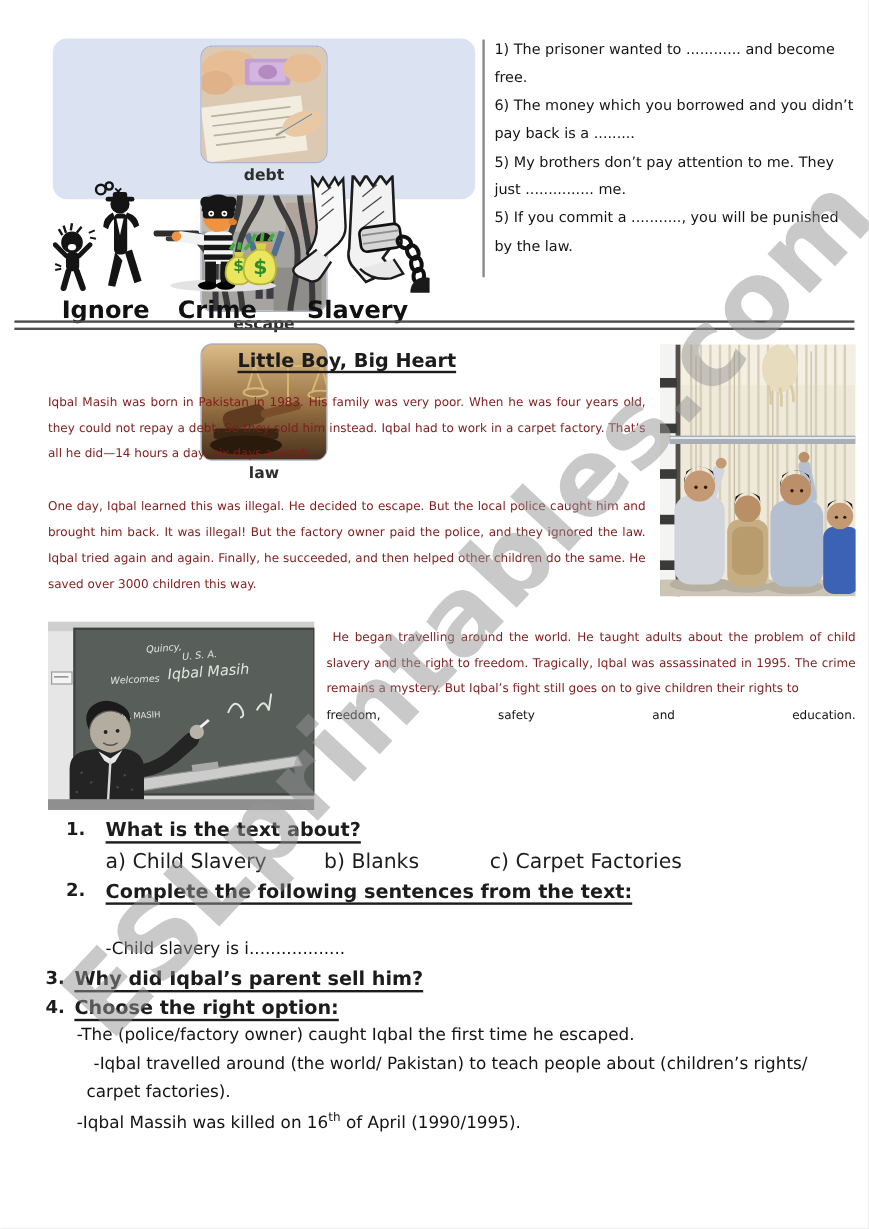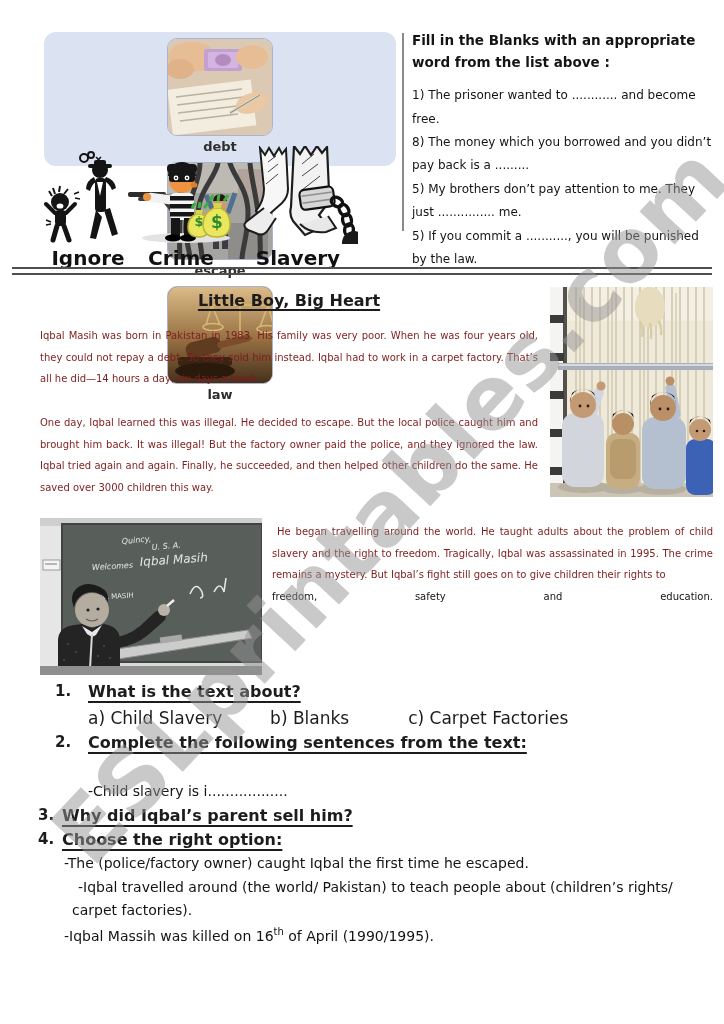--- a/index.html
+++ b/index.html
@@ -248,23 +248,22 @@
         <ellipse cx="111" cy="84" rx="6" ry="4.4" transform="rotate(95 111 84)"></ellipse>
       </g>
       <circle cx="116" cy="97" r="12" fill="#1a1a1a"></circle>
     </svg>
     <div class="cartoon-label">Slavery</div>
   </div>
 
   <div class="abs vdivider"></div>
 
   <div class="abs fb">
-    <div class="fb-heading">Fill in the Blanks with an appropriate word from the list above :</div>
     <div class="fb-item">1) The prisoner wanted to ............ and become free.</div>
-    <div class="fb-item">8) The money which you borrowed and you didn’t pay back is a .........</div>
+    <div class="fb-item">6) The money which you borrowed and you didn’t pay back is a .........</div>
     <div class="fb-item">5) My brothers don’t pay attention to me. They just ............... me.</div>
     <div class="fb-item">5) If you commit a ..........., you will be punished by the law.</div>
   </div>
 
   <div class="abs double-rule"></div>
 
   <div class="abs title">
     <span>Little Boy, Big Heart</span>
   </div>
 

